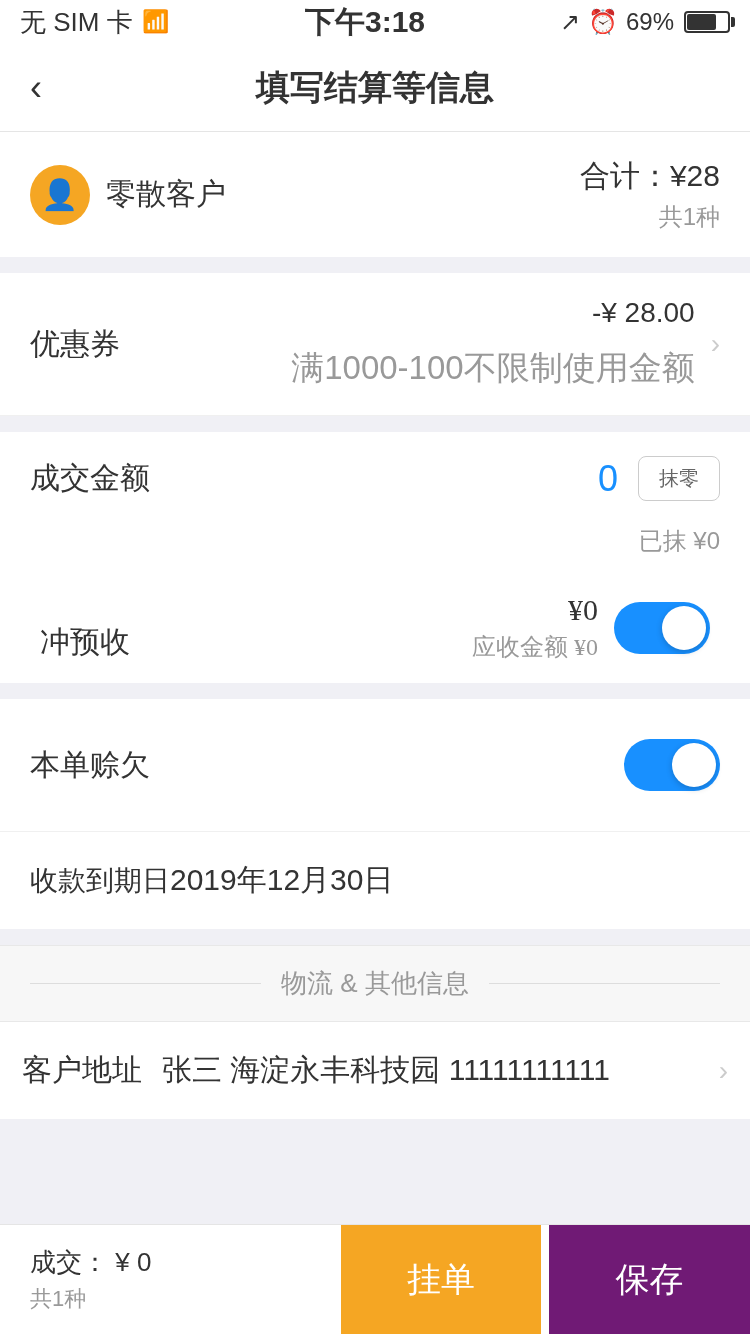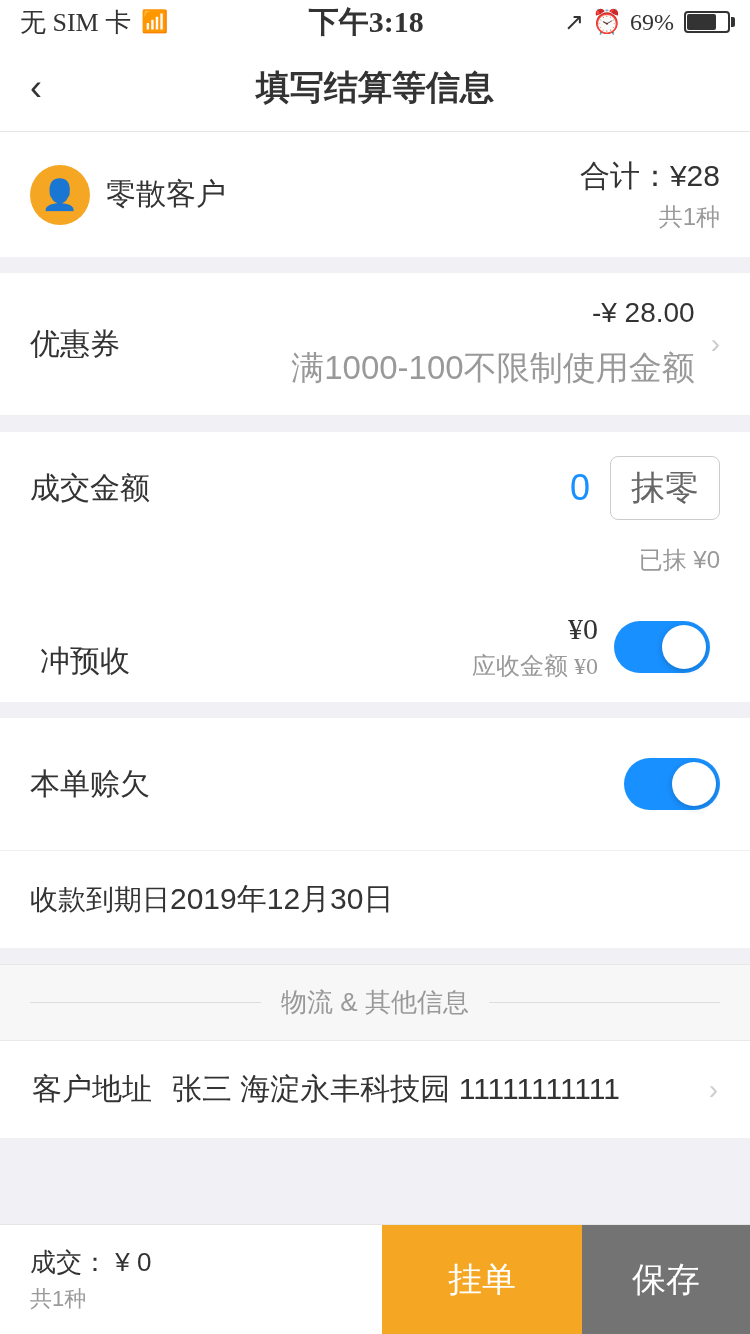--- a/index.html
+++ b/index.html
@@ -18,21 +18,20 @@
     .status-bar {
       width: 100%;
       height: 44px;
       background: #fff;
       display: flex;
       align-items: center;
       justify-content: space-between;
       padding: 0 20px;
       font-size: 26px;
       font-weight: 500;
-      font-family: Liberation Serif, serif;
     }
     .status-left { display: flex; align-items: center; gap: 10px; }
     .status-center { font-size: 30px; font-weight: 600; }
     .status-right { display: flex; align-items: center; gap: 8px; font-size: 24px; }
     .battery-icon {
       display: inline-block;
       width: 46px;
       height: 22px;
       border: 2px solid #333;
       border-radius: 4px;
@@ -188,21 +187,21 @@
       gap: 20px;
     }
     .deal-value {
       font-size: 36px;
       color: #1890ff;
     }
     .round-zero-btn {
       border: 1px solid #ccc;
       border-radius: 8px;
       padding: 8px 20px;
-      font-size: 34px;
+      font-size: 20px;
       color: #666;
       background: #fff;
       cursor: pointer;
     }
     .deal-sub {
       font-size: 24px;
       color: #999;
       text-align: right;
       padding: 0 30px 16px;
       background: #fff;
@@ -296,21 +295,21 @@
       background: #ddd;
     }
     .logistics-title {
       font-size: 26px;
       color: #999;
       margin: 0 20px;
     }
 
     
     .address-row {
-      padding: 28px 32px;
+      padding: 28px 22px;
       display: flex;
       align-items: center;
       background: #fff;
     }
     .addr-label {
       font-size: 30px;
       color: #333;
       min-width: 100px;
       margin-right: 20px;
     }
@@ -354,30 +353,31 @@
       background: #f5a623;
       display: flex;
       align-items: center;
       justify-content: center;
       font-size: 34px;
       color: #fff;
       font-weight: 500;
       cursor: pointer;
     }
     .btn-save {
-      width: 168px;
+      width: 201px;
       height: 100%;
-      background: #737373;
+      background: #701a75;
       display: flex;
       align-items: center;
       justify-content: center;
       font-size: 34px;
       color: #fff;
       font-weight: 500;
       cursor: pointer;
+      margin-left: 8px;
     }
 
     .wifi-icon { font-size: 22px; }
   </style>
 </head>
 <body>
 
 <div class="status-bar">
   <div class="status-left">
     <span>无 SIM 卡</span>

